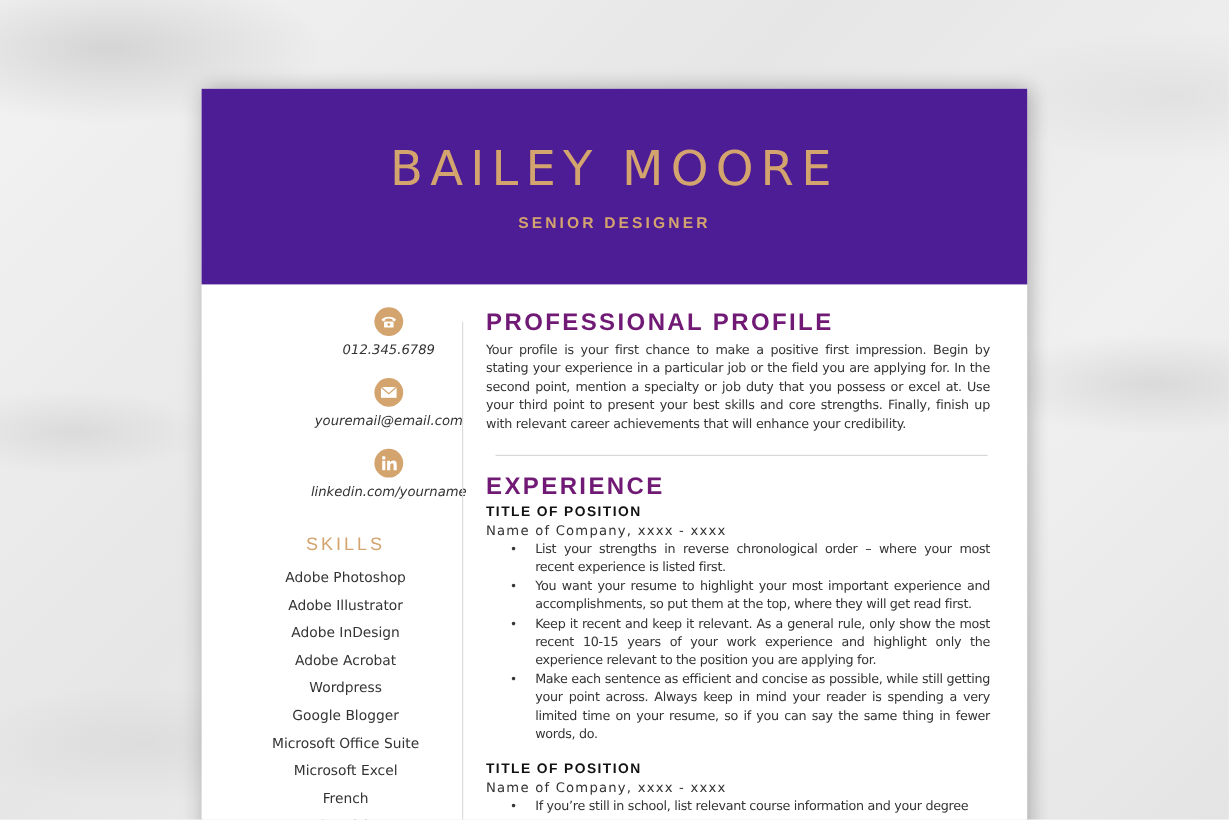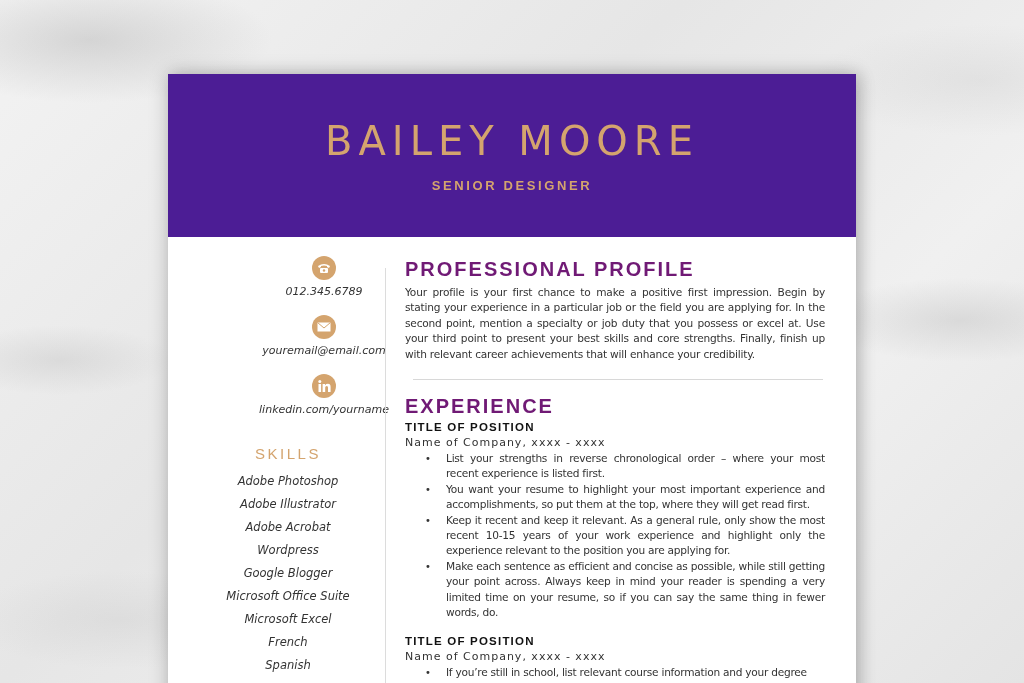--- a/index.html
+++ b/index.html
@@ -53,21 +53,20 @@
     position: absolute; left: 0; width: 240px; top: 371px; text-align: center;
     color: #d4a46e; font-size: 15px; font-weight: normal; letter-spacing: 2.5px;
   }
   .skills {
     position: absolute; left: 0; width: 240px; top: 396px; margin: 0; padding: 0;
     list-style: none; text-align: center;
   }
   .skills li {
     height: 23px; line-height: 23px; font-size: 11.5px; color: #333;
     font-family: "DejaVu Sans", sans-serif;
-    font-style: italic;
   }
   .right { position: absolute; left: 237px; top: 0; width: 420px; }
   .sec-h {
     position: absolute; left: 0; color: #701a75; font-size: 20px;
     font-weight: bold; letter-spacing: 2px;
   }
   .para {
     position: absolute; left: 0; width: 420px; margin: 0;
     font-size: 10.6px; line-height: 15.4px; color: #333; text-align: justify;
     font-family: "DejaVu Sans", sans-serif; letter-spacing: -0.2px;
@@ -136,20 +135,21 @@
         <path d="M4.6 4 H7 V5.2 Q8 3.8 10 3.8 Q12.6 3.8 12.6 7 V12 H10 V7.5 Q10 6 8.8 6 Q7.2 6 7.2 7.6 V12 H4.6 Z" fill="#fff"></path>
       </svg>
     </div>
     <div class="ctext">linkedin.com/yourname</div>
   </div>
 
   <div class="skills-h">SKILLS</div>
   <ul class="skills">
     <li>Adobe Photoshop</li>
     <li>Adobe Illustrator</li>
+    <li>Adobe InDesign</li>
     <li>Adobe Acrobat</li>
     <li>Wordpress</li>
     <li>Google Blogger</li>
     <li>Microsoft Office Suite</li>
     <li>Microsoft Excel</li>
     <li>French</li>
     <li>Spanish</li>
   </ul>
 
   <div class="vline"></div>

